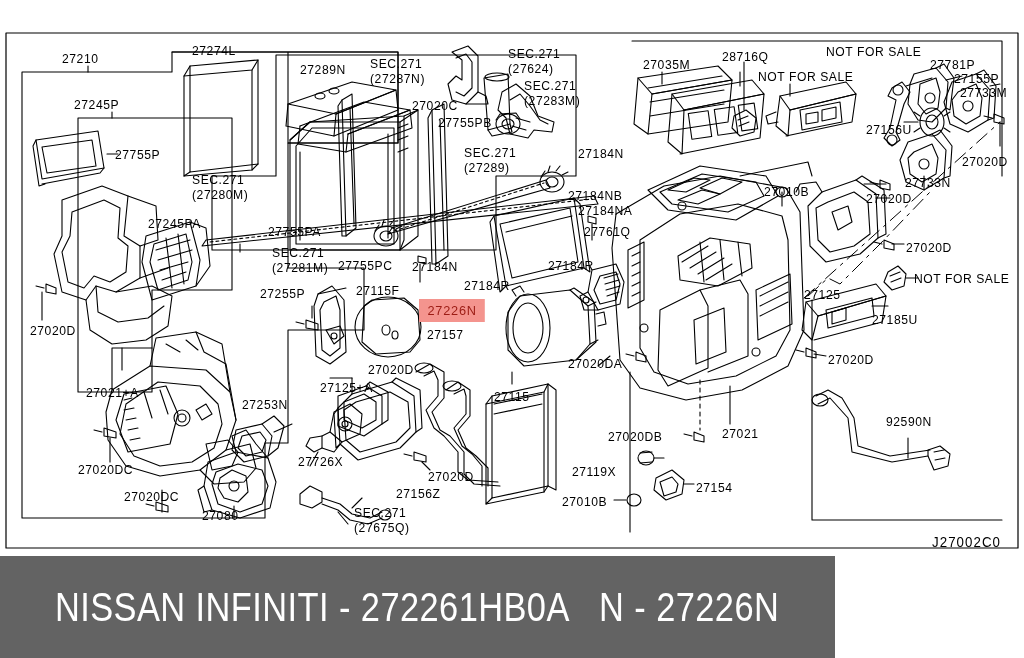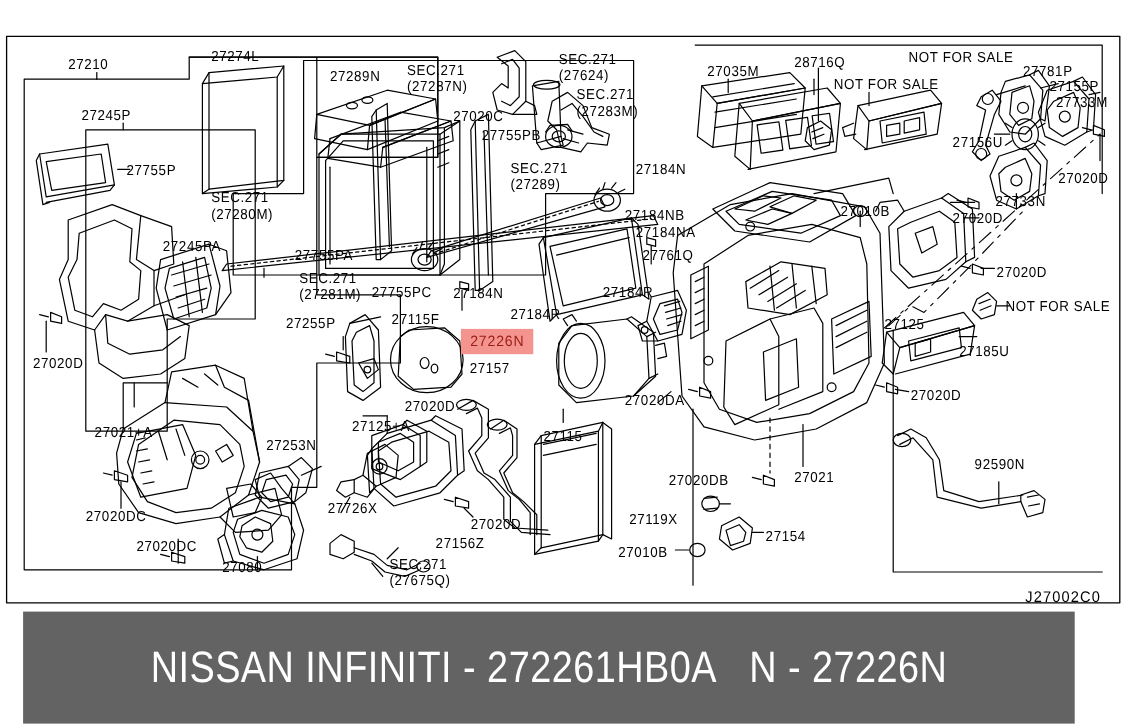--- a/index.html
+++ b/index.html
@@ -51,23 +51,23 @@
     letter-spacing: 1.1px;
     color: #000;
     white-space: pre;
     transform: scaleX(0.95);
     transform-origin: left center;
   }
 
   
   #footer {
     position: absolute; left: 0; top: 556px;
-    width: 956px; height: 102px;
+    width: 835px; height: 102px;
     background: #636363;
-    display: flex; align-items: center; justify-content: center; margin-left: 21px;
+    display: flex; align-items: center; justify-content: center;
   }
   #footer-text {
     color: #ffffff;
     font-family: "Liberation Sans", sans-serif;
     font-size: 40px;
     font-weight: 400;
     letter-spacing: 0.5px;
     white-space: pre;
     transform: scaleX(0.86);
     transform-origin: center center;

